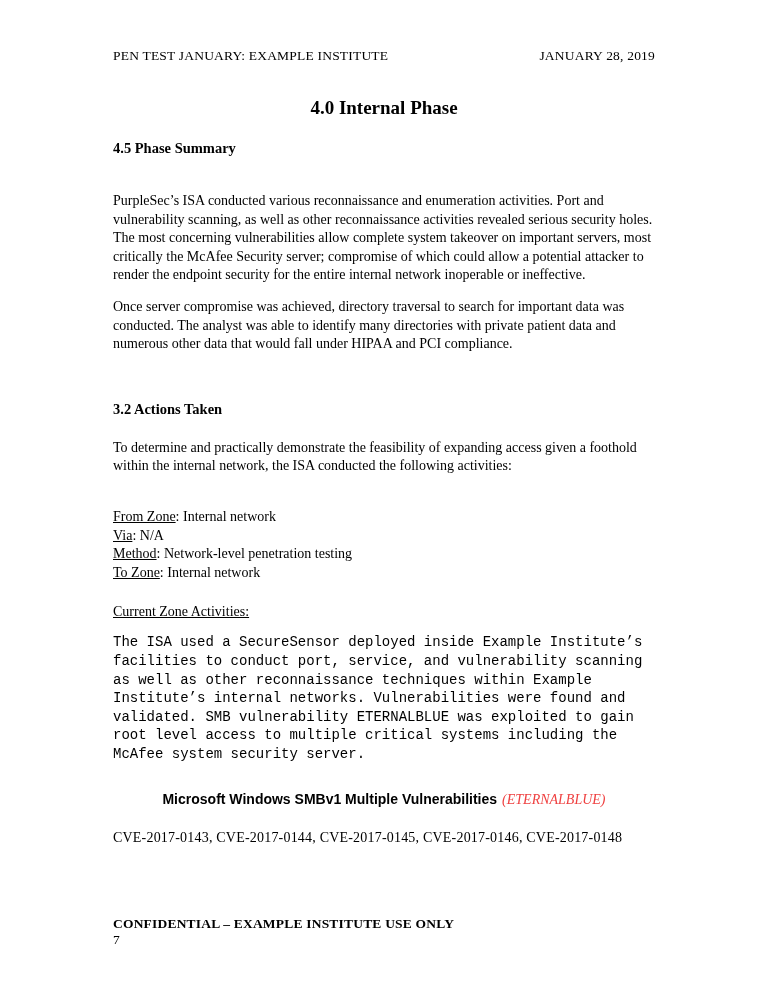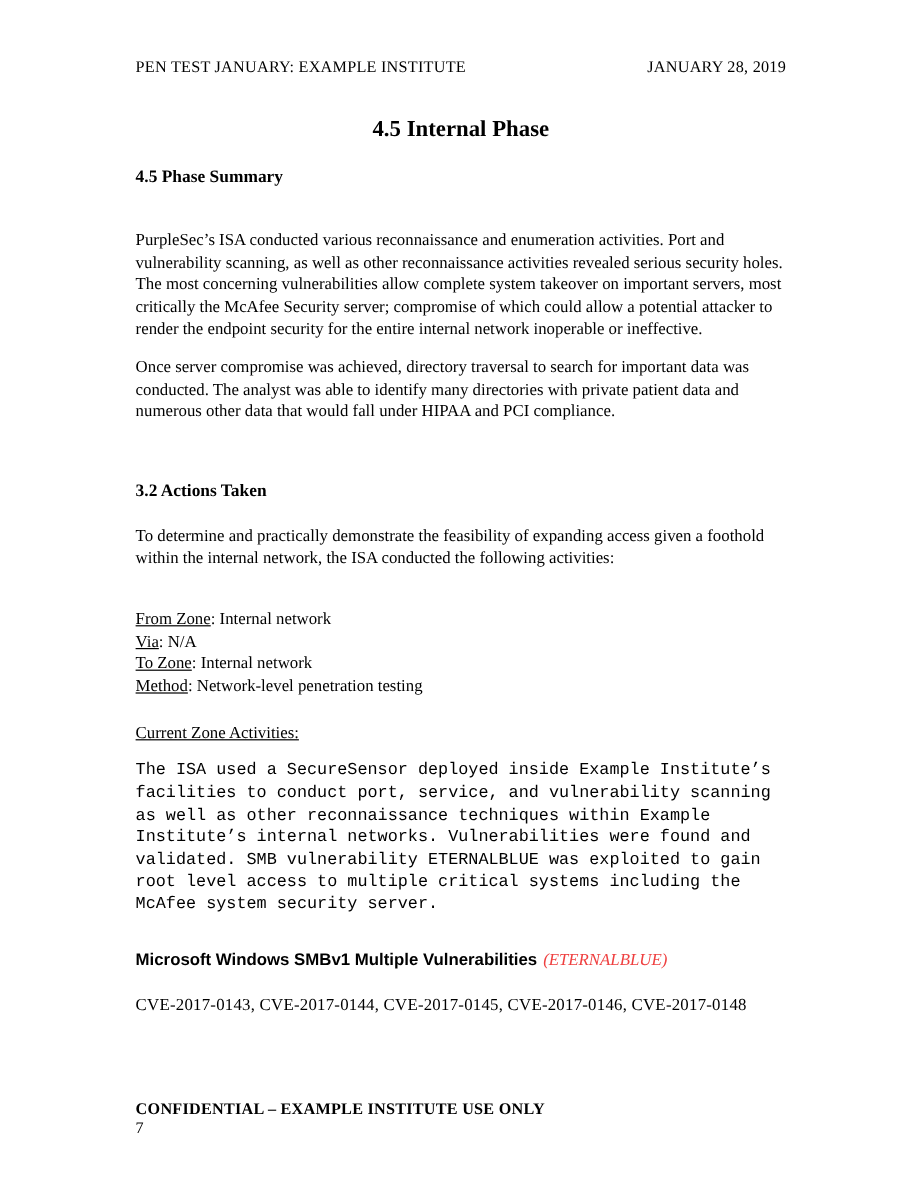--- a/index.html
+++ b/index.html
@@ -59,20 +59,21 @@
   .u { text-decoration: underline; }
   .zone-sep { white-space: pre; }
   .current-zone {
     margin-top: 22px;
     font-size: 14px;
   }
   .vuln-heading {
     margin-top: 27px;
     font-size: 14px;
     line-height: 18px;
+    text-align: center;
   }
   .vuln-title {
     font-family: "Liberation Sans", sans-serif;
     font-weight: bold;
     font-size: 14px;
   }
   .vuln-tag {
     font-family: "Liberation Serif", serif;
     font-style: italic;
     color: #ef4040;
@@ -106,44 +107,44 @@
 </head>
 <body>
 
 <div class="page">
 
   <header class="running-header">
     <span>PEN TEST JANUARY: EXAMPLE INSTITUTE</span>
     <span>JANUARY 28, 2019</span>
   </header>
 
-  <h1 class="doc-title">4.5 Internal Phase</h1>
+  <h1 class="doc-title">4.0 Internal Phase</h1>
 
   <h2 class="section-heading heading-3-1">4.5 Phase Summary</h2>
 
   <p class="body-par par-1">PurpleSec’s ISA conducted various reconnaissance and enumeration activities. Port and vulnerability scanning, as well as other reconnaissance activities revealed serious security holes. The most concerning vulnerabilities allow complete system takeover on important servers, most critically the McAfee Security server; compromise of which could allow a potential attacker to render the endpoint security for the entire internal network inoperable or ineffective.</p>
 
   <p class="body-par par-2">Once server compromise was achieved, directory traversal to search for important data was conducted. The analyst was able to identify many directories with private patient data and numerous other data that would fall under HIPAA and PCI compliance.</p>
 
   <h2 class="section-heading heading-3-2">3.2 Actions Taken</h2>
 
   <p class="body-par par-intro">To determine and practically demonstrate the feasibility of expanding access given a foothold within the internal network, the ISA conducted the following activities:</p>
 
   <div class="zone-list">
     <div>
       <span class="u">From Zone</span><span class="zone-sep">: </span><span>Internal network</span>
     </div>
     <div>
       <span class="u">Via</span><span class="zone-sep">: </span><span>N/A</span>
     </div>
     <div>
-      <span class="u">To Zone</span><span class="zone-sep">: </span><span>Internal network</span>
+      <span class="u">Method</span><span class="zone-sep">: </span><span>Network-level penetration testing</span>
     </div>
     <div>
-      <span class="u">Method</span><span class="zone-sep">: </span><span>Network-level penetration testing</span>
+      <span class="u">To Zone</span><span class="zone-sep">: </span><span>Internal network</span>
     </div>
   </div>
 
   <div class="current-zone">
     <span class="u">Current Zone Activities:</span>
   </div>
 
   <p class="body-par par-activities">The ISA used a SecureSensor deployed inside Example Institute’s facilities to conduct port, service, and vulnerability scanning as well as other reconnaissance techniques within Example Institute’s internal networks. Vulnerabilities were found and validated. SMB vulnerability ETERNALBLUE was exploited to gain root level access to multiple critical systems including the McAfee system security server.</p>
 
   <div class="vuln-heading">

